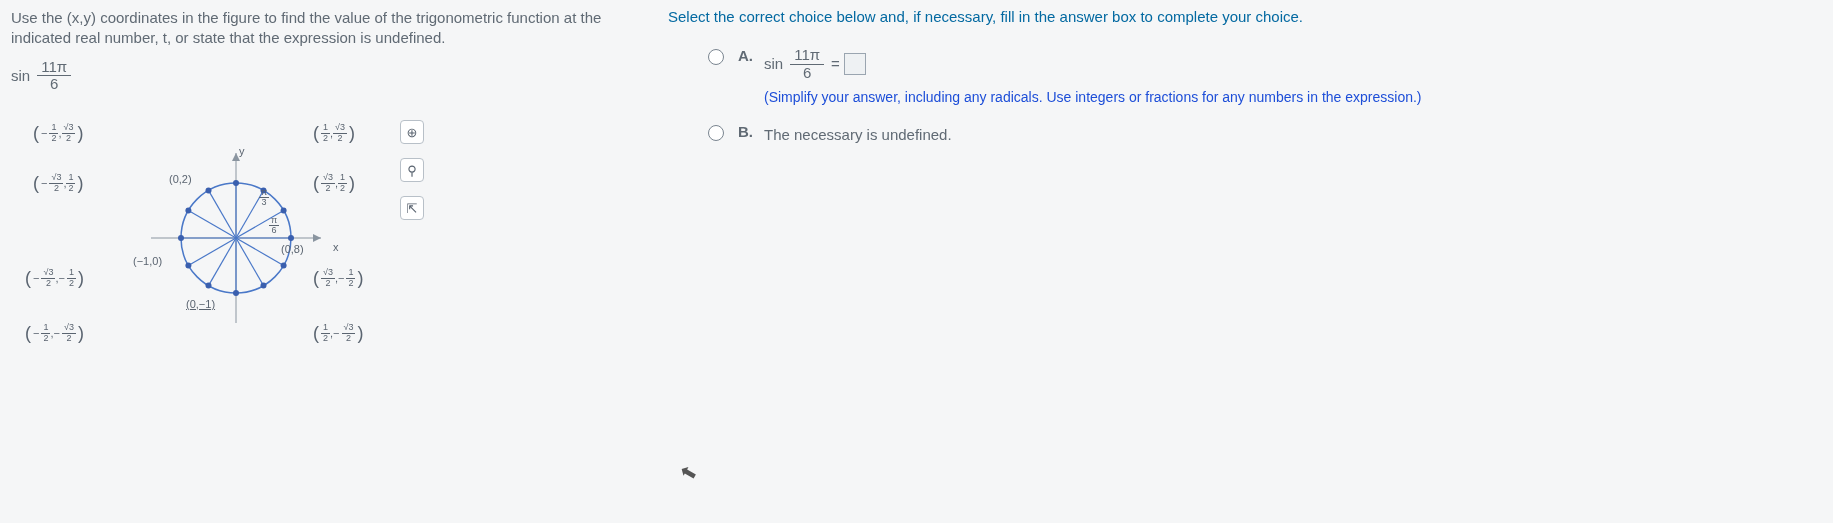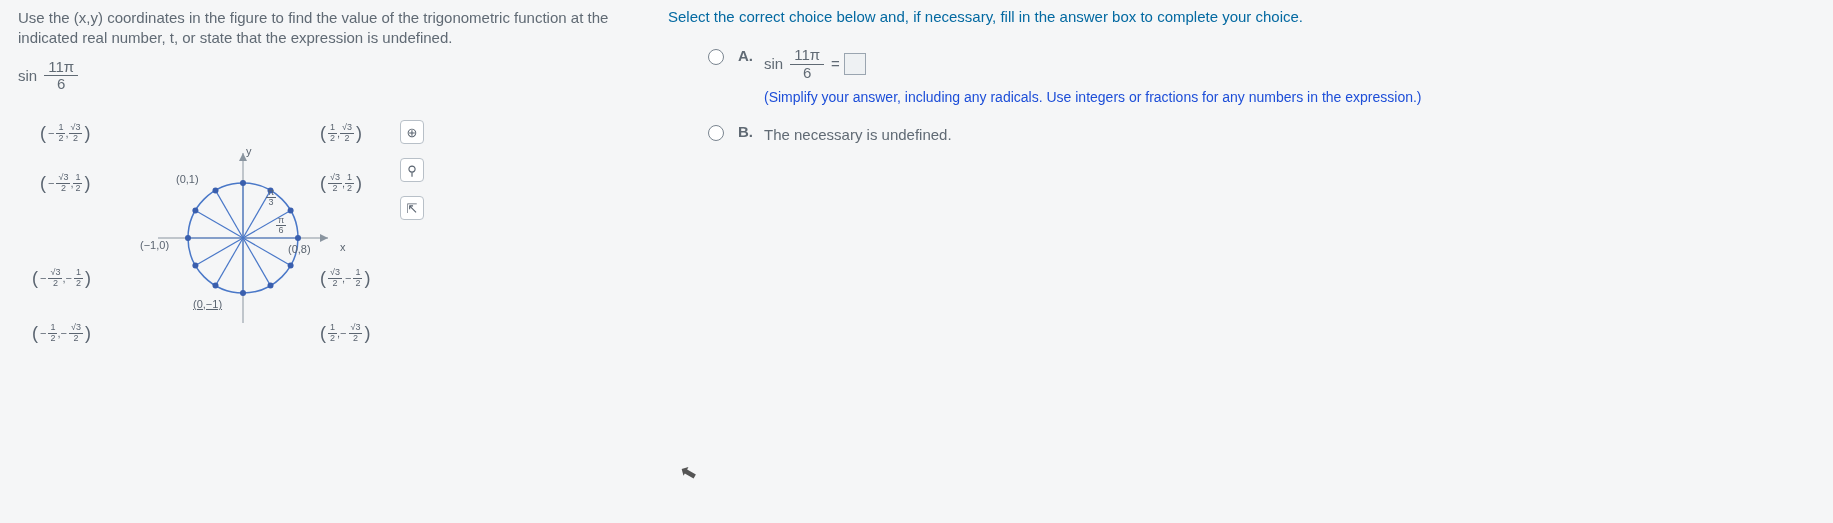--- a/index.html
+++ b/index.html
@@ -8,21 +8,21 @@
       font-size: 14px;
       color: #3a4a5a;
       background: #f5f6f7;
       width: 1833px;
       height: 523px;
       display: flex;
       position: relative;
     }
     .left-pane {
       width: 650px;
-      padding: 8px 18px;
+      padding: 8px 11px;
       position: relative;
     }
     .right-pane {
       flex: 1;
       padding: 8px 18px;
     }
     .instructions { line-height: 1.35; font-size: 15px; color: #606a74; }
     .expr-row {
       margin-top: 10px;
       display: flex;
@@ -190,22 +190,22 @@
           <span class="d">3</span>
         </span>
     </span>
     <span class="axis-lbl" style="left:258px; top:110px;">
       <span class="tiny-frac">
           <span class="n">π</span>
           <span class="d">6</span>
         </span>
     </span>
 
-    <span class="axis-lbl" style="left:158px; top:70px;">(0,1)</span>
-    <span class="axis-lbl" style="left:122px; top:136px;">(−1,0)</span>
+    <span class="axis-lbl" style="left:158px; top:70px;">(0,2)</span>
+    <span class="axis-lbl" style="left:122px; top:152px;">(−1,0)</span>
     <span class="axis-lbl" style="left:270px; top:140px;">(0,8)</span>
     <span class="axis-lbl" style="left:175px; top:195px;text-decoration:underline;">(0,−1)</span>
 
     <div class="coord" style="left:20px; top:20px;">
       <span class="paren">(</span>
         <span class="minus">−</span>
       <span class="tiny-frac">
           <span class="n">1</span>
           <span class="d">2</span>
         </span>

